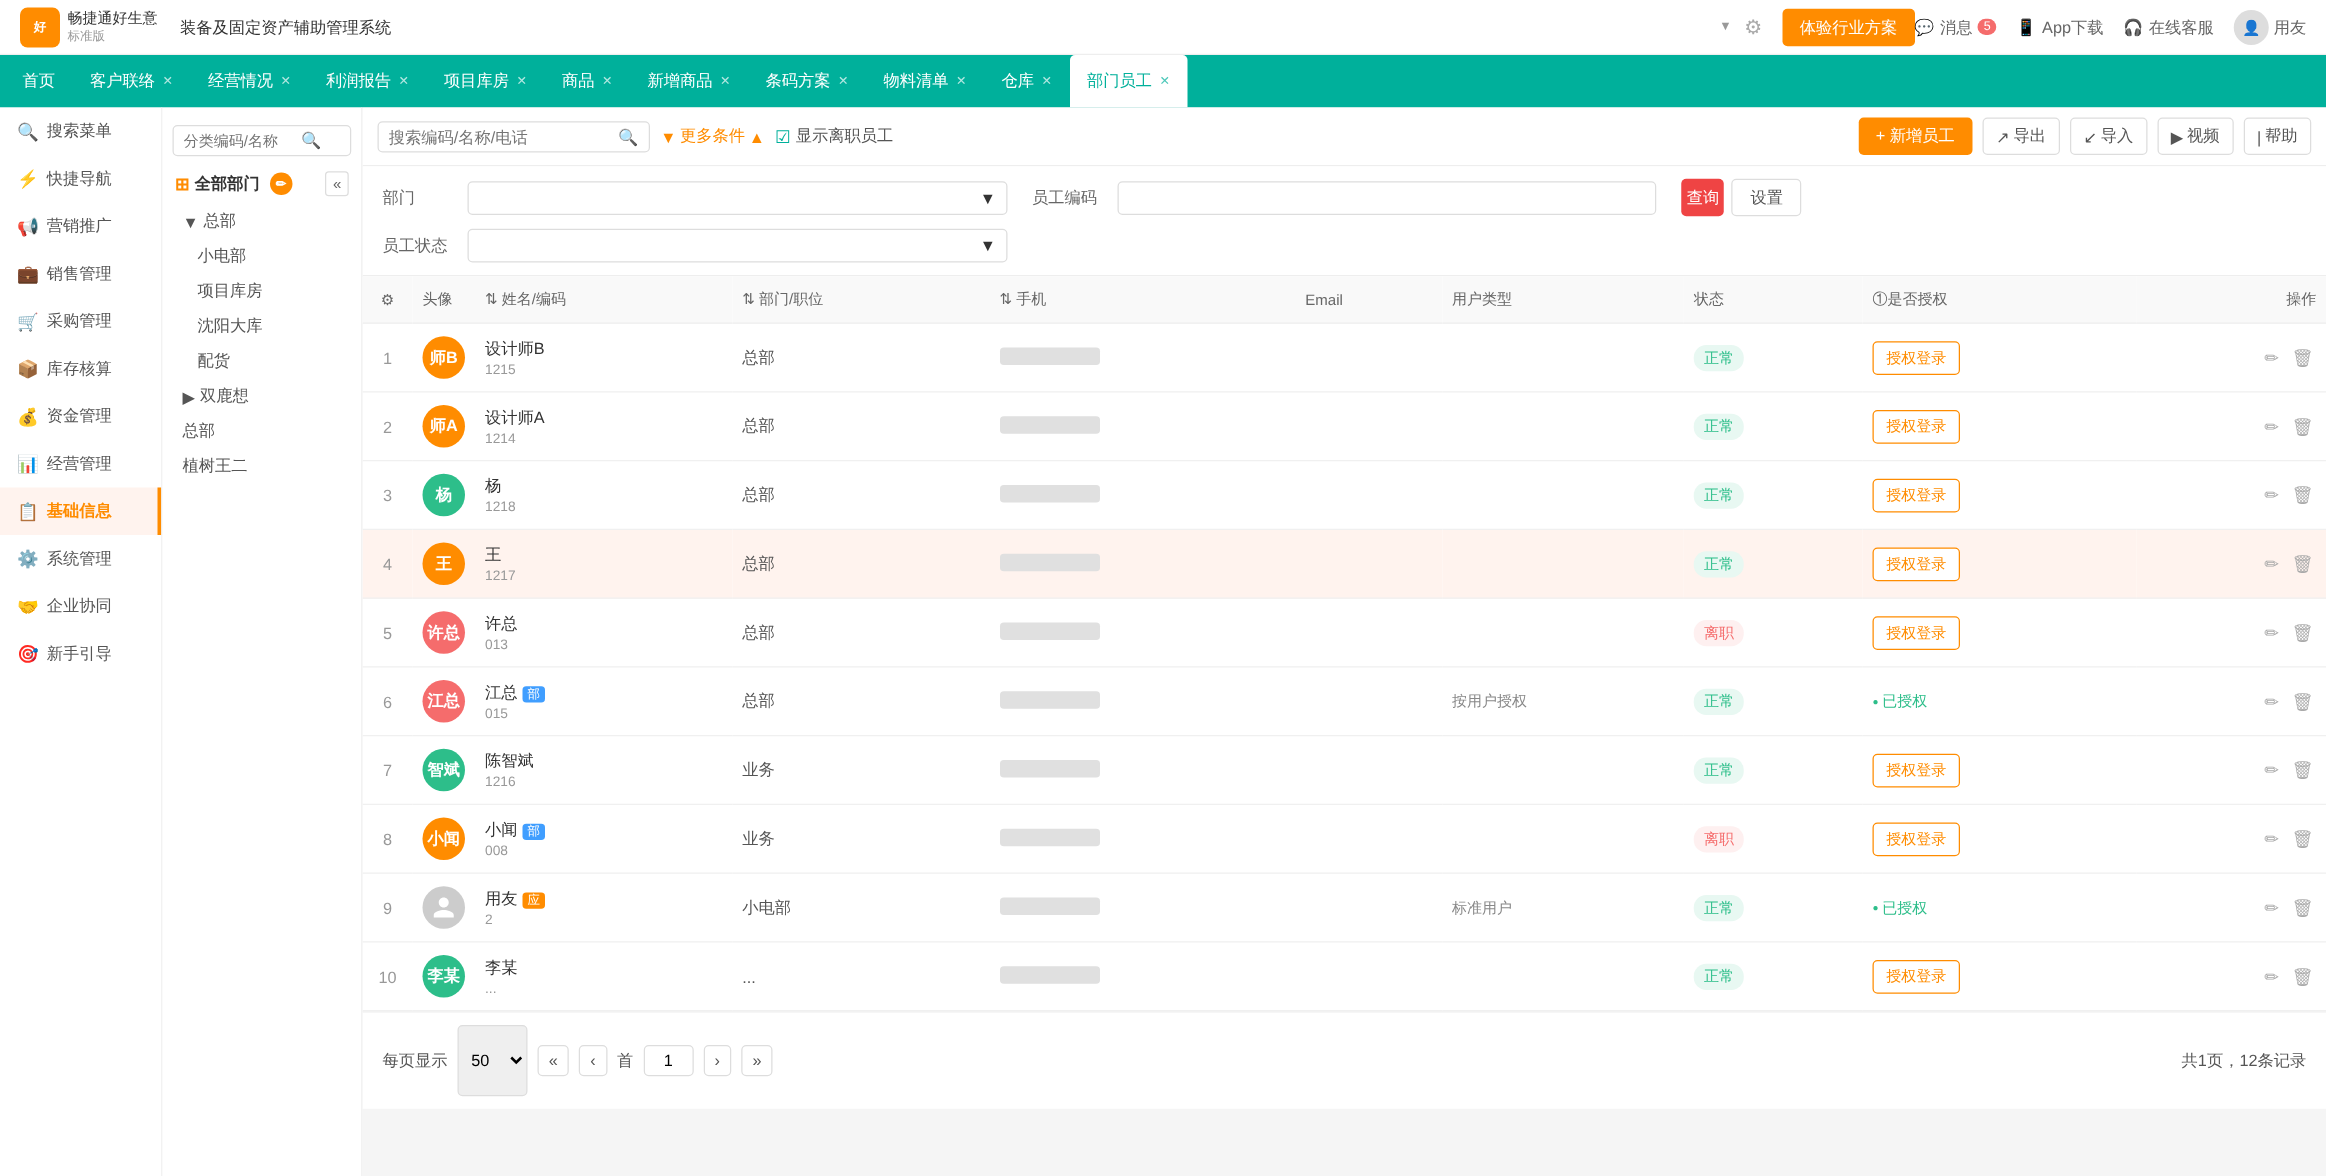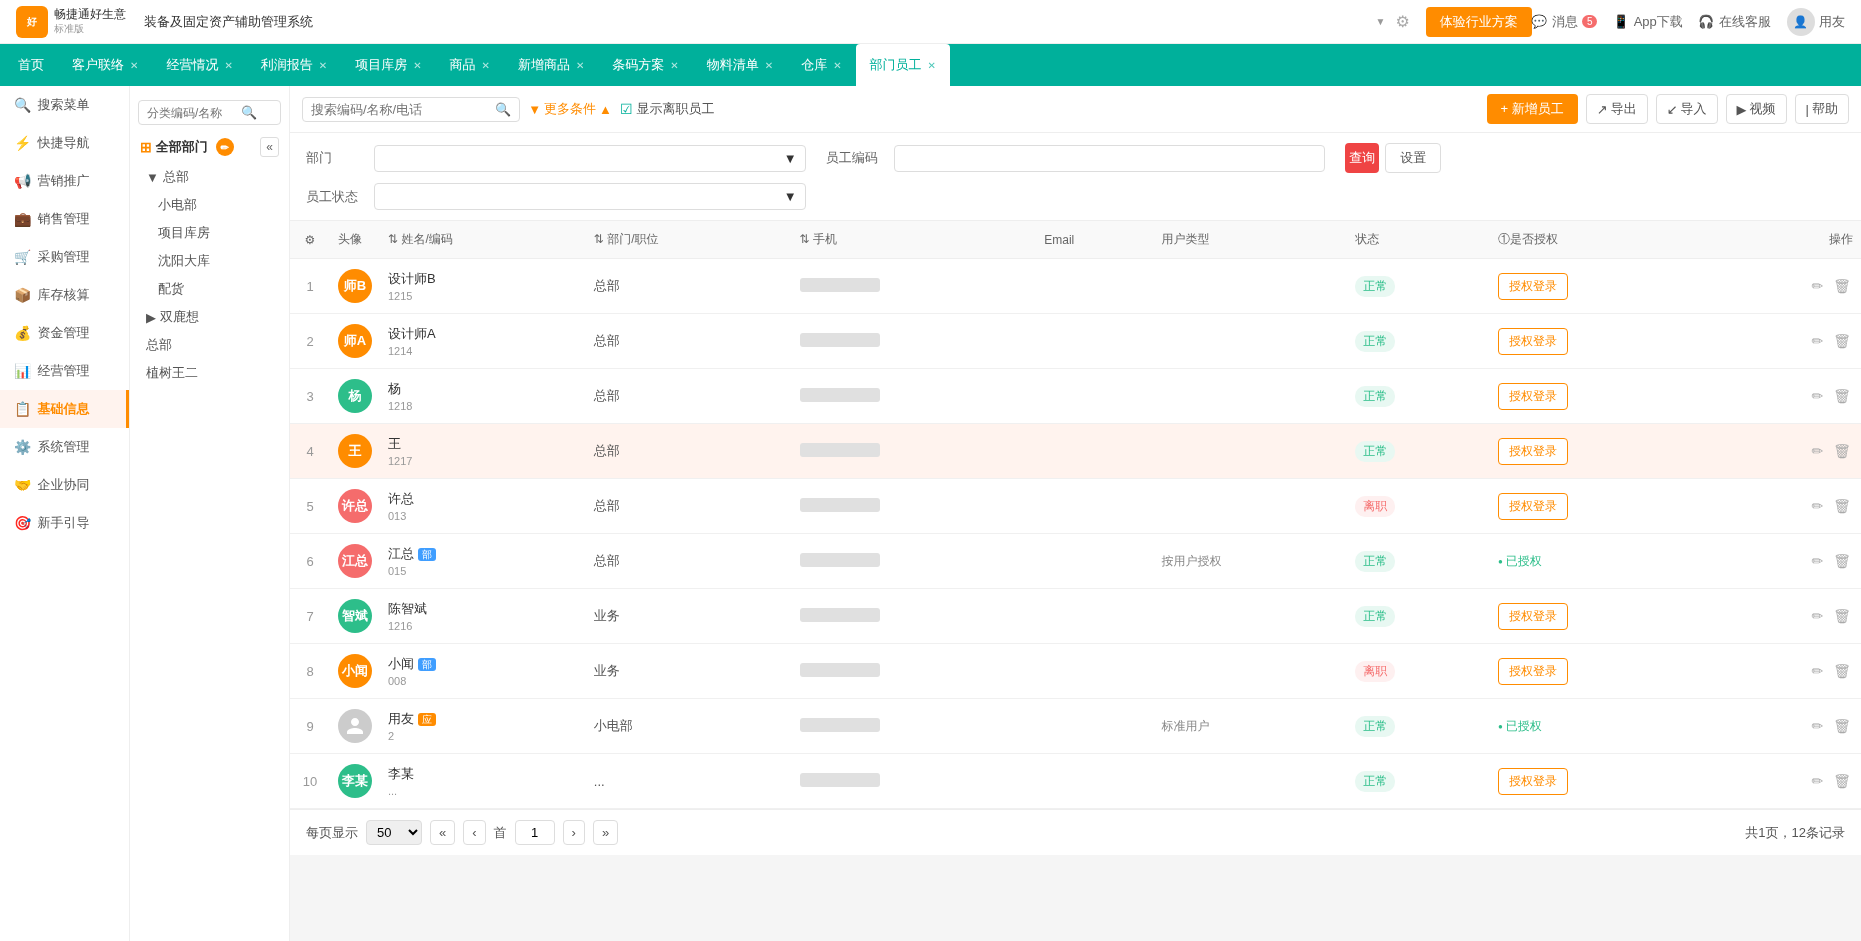--- a/index.html
+++ b/index.html
@@ -602,21 +602,21 @@
                   <button class="op-btn">🗑</button>
                 </div>
               </td>
             </tr>
           </tbody>
       </table>
     </div>
 
     <div class="pagination">
       <span>每页显示</span>
-      <select style="border:1px solid #ddd;border-radius:4px;padding:3px 6px;font-size:13px;">
+      <select style="border:1px solid #ddd;border-radius:4px;padding:19px 6px;font-size:13px;">
         <option>50</option>
         <option>100</option>
       </select>
       <button class="page-btn">«</button>
       <button class="page-btn">‹</button>
       <span>首</span>
       <input class="page-input" type="text" value="1" style="">
       <button class="page-btn">›</button>
       <button class="page-btn">»</button>
       <span class="pagination-info">共1页，12条记录</span>

